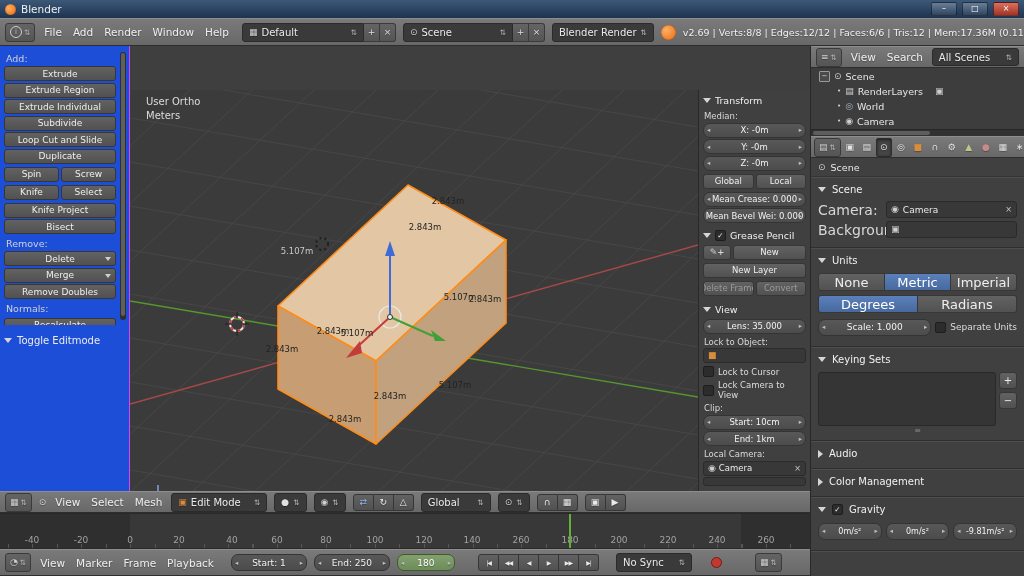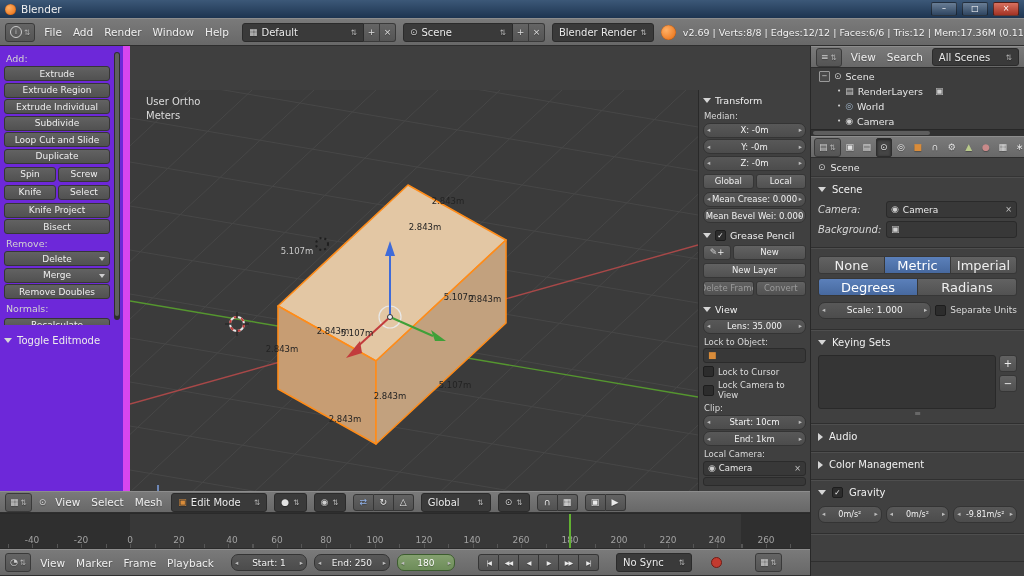--- a/index.html
+++ b/index.html
@@ -25,21 +25,21 @@
   .ud{font-size:7.5px;color:#b8b8b8;}
   .dd{display:flex;align-items:center;gap:4px;background:#3a3a3a;border:1px solid #2b2b2b;border-radius:3px;
       height:17px;padding:0 6px;font-size:10px;color:#eaeaea;white-space:nowrap;}
   .selgrp{display:flex;align-items:stretch;}
   .selgrp .dd{border-radius:3px 0 0 3px;}
   .selbtn{background:linear-gradient(#646464,#555);border:1px solid #3a3a3a;border-left:none;width:15px;
           display:flex;align-items:center;justify-content:center;font-size:9px;color:#ddd;}
   .selbtn.last{border-radius:0 3px 3px 0;}
   .stats{font-size:9.5px;color:#f2f2f2;white-space:nowrap;}
   
-  #toolshelf{left:0;top:46px;width:130px;height:445px;background:#6d28d9;border-right:7px solid #d946ef;
+  #toolshelf{left:0;top:46px;width:130px;height:445px;background:#1d4ed8;border-right:1px solid #d946ef;
              padding:3px 13px 3px 4px;box-sizing:border-box;}
   .tslabel{font-size:9.5px;color:#d2d2d2;margin:4px 0 2px 2px;}
   .tsbtn{position:relative;height:13px;margin:1.5px 0;background:linear-gradient(#626262,#515151);
          border:1px solid #363636;border-radius:3px;font-size:9px;color:#efefef;
          display:flex;align-items:center;justify-content:center;white-space:nowrap;overflow:hidden;}
   .tsrow{display:flex;gap:2px;} .tsrow .tsbtn{flex:1;}
   .mini-tri{position:absolute;right:4px;top:5px;width:0;height:0;border-left:3px solid transparent;
             border-right:3px solid transparent;border-top:4px solid #cfcfcf;}
   .clipbox{height:9px;overflow:hidden;}
   #ts-scroll{position:absolute;right:3px;top:6px;width:6px;height:268px;background:#2e2e2e;border-radius:3px;}
@@ -108,21 +108,21 @@
               box-sizing:border-box;overflow:hidden;}
   #prop-header{height:22px;gap:1px;padding:0 3px;}
   .ptab{width:14px;height:17px;display:flex;align-items:center;justify-content:center;border:1px solid transparent;
         border-radius:2px;font-size:9px;color:#e2e2e2;flex:none;}
   .ptab.active{background:#454545;border-color:#2d2d2d;box-shadow:inset 0 1px 3px rgba(0,0,0,.55);}
   .crumb{display:flex;align-items:center;gap:5px;height:18px;padding:0 7px;font-size:9.5px;color:#e8e8e8;
          border-bottom:1px solid #343434;}
   .ppanel{border-top:1px solid #4e4e4e;border-bottom:1px solid #2f2f2f;padding:3px 7px 6px;}
   .phdr{display:flex;align-items:center;gap:6px;font-size:10px;color:#f0f0f0;height:17px;}
   .prow{display:flex;align-items:center;gap:4px;margin:3px 0;}
-  .plabel{width:64px;font-size:10px;color:#d8d8d8;flex:none;white-space:nowrap;font-style:italic;}
+  .plabel{width:64px;font-size:14px;color:#d8d8d8;flex:none;white-space:nowrap;}
   .pfield{flex:1;height:15px;background:#383838;border:1px solid #2a2a2a;border-radius:3px;display:flex;
           align-items:center;gap:4px;padding:0 4px;font-size:9px;color:#eaeaea;min-width:0;}
   .seg{display:flex;margin:4px 0;}
   .seg>div{flex:1;height:16px;background:linear-gradient(#626262,#525252);border:1px solid #373737;
            border-left-width:0;display: flex;align-items:center;justify-content:center;font-size:13px;color:#eee;text-align:center;}
   .seg>div:first-child{border-left-width:1px;border-radius:3px 0 0 3px;}
   .seg>div:last-child{border-radius:0 3px 3px 0;}
   .seg>div.on{background:linear-gradient(#5b80ba,#47699f);color:#fff;}
   .klist{display:flex;gap:3px;margin:4px 0 1px;}
   .kbox{flex:1;height:52px;background:#353535;border:1px solid #292929;border-radius:3px;}
@@ -547,20 +547,24 @@
       </div>
       <div class="prow">
         <span class="plabel">Background:</span>
         <span class="pfield">
           <span class="icn">▣</span>
         </span>
       </div>
     </div>
 
     <div class="ppanel">
+      <div class="phdr">
+        <span class="tri-d"></span>
+        <span>Units</span>
+      </div>
       <div class="seg">
         <div>None</div>
         <div class="on">Metric</div>
         <div>Imperial</div>
       </div>
       <div class="seg">
         <div class="on">Degrees</div>
         <div>Radians</div>
       </div>
       <div class="prow">

